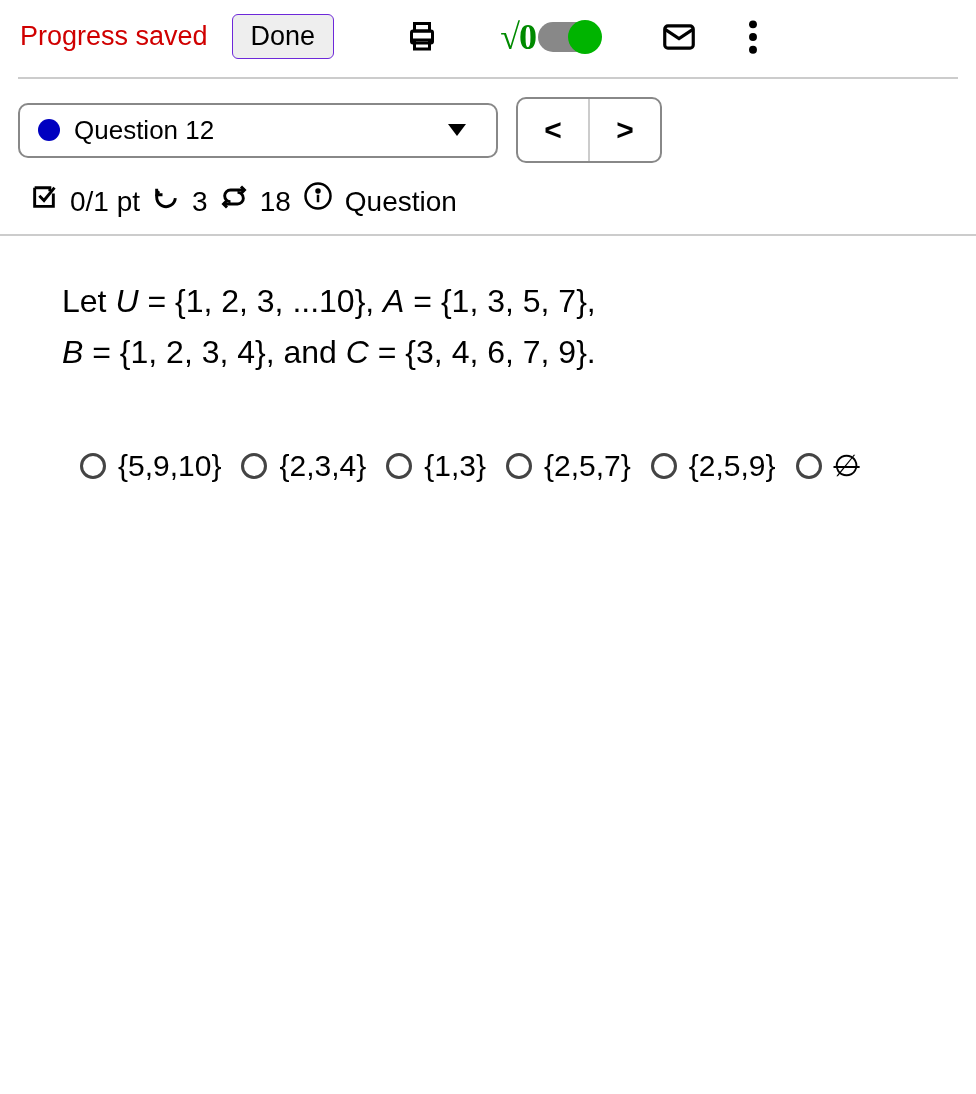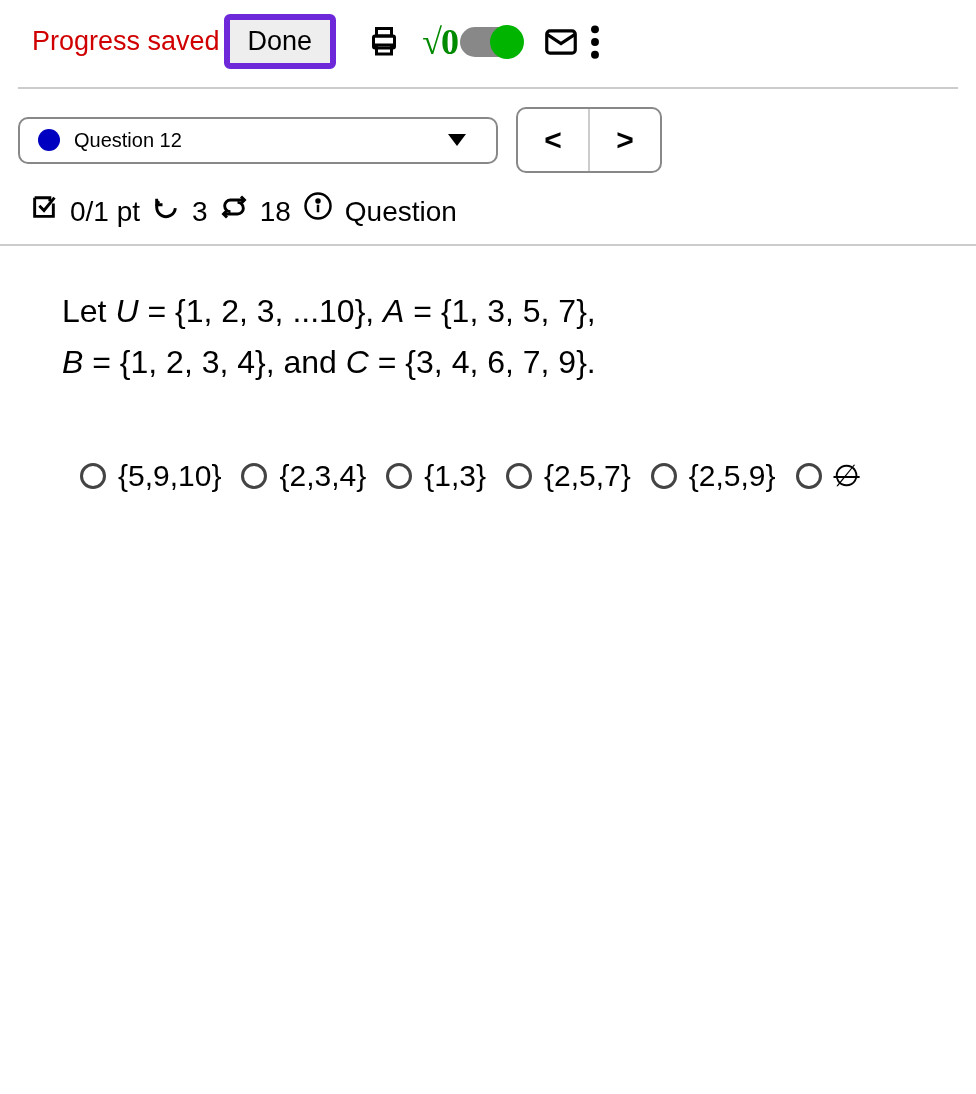--- a/index.html
+++ b/index.html
@@ -6,30 +6,30 @@
     body {
       font-family: -apple-system, BlinkMacSystemFont, "Segoe UI", Helvetica, Arial, sans-serif;
       font-size: 26px;
       color: #000;
       background: #fff;
       width: 976px;
     }
     .topbar {
       display: flex;
       align-items: center;
-      padding: 14px 32px 18px;
-      gap: 0;
+      padding: 14px 20px 18px;
+      gap: 20px;
     }
     .progress-saved {
       color: #d00000;
       font-size: 27px;
     }
     .done-btn {
       background: #eee;
-      border: 6px solid #6d28d9;
+      border: 1px solid #6d28d9;
       border-radius: 6px;
       padding: 6px 18px;
       font-size: 27px;
       cursor: pointer;
       margin-left: 4px;
     }
     .spacer-sm { width: 30px; }
     .icon-btn {
       display: inline-flex;
       align-items: center;
@@ -79,21 +79,21 @@
     .q-select {
       border: 2px solid #888;
       border-radius: 10px;
       padding: 10px 30px 10px 18px;
       display: flex;
       align-items: center;
       gap: 14px;
       min-width: 480px;
       justify-content: space-between;
       cursor: pointer;
-      font-size: 20px;
+      font-size: 26px;
     }
     .q-select-left { display:flex; align-items:center; gap:14px;}
     .blue-dot {
       width: 22px; height: 22px;
       background: #0000c0;
       border-radius: 50%;
       display: inline-block;
     }
     .caret-down {
       width: 0; height: 0;

